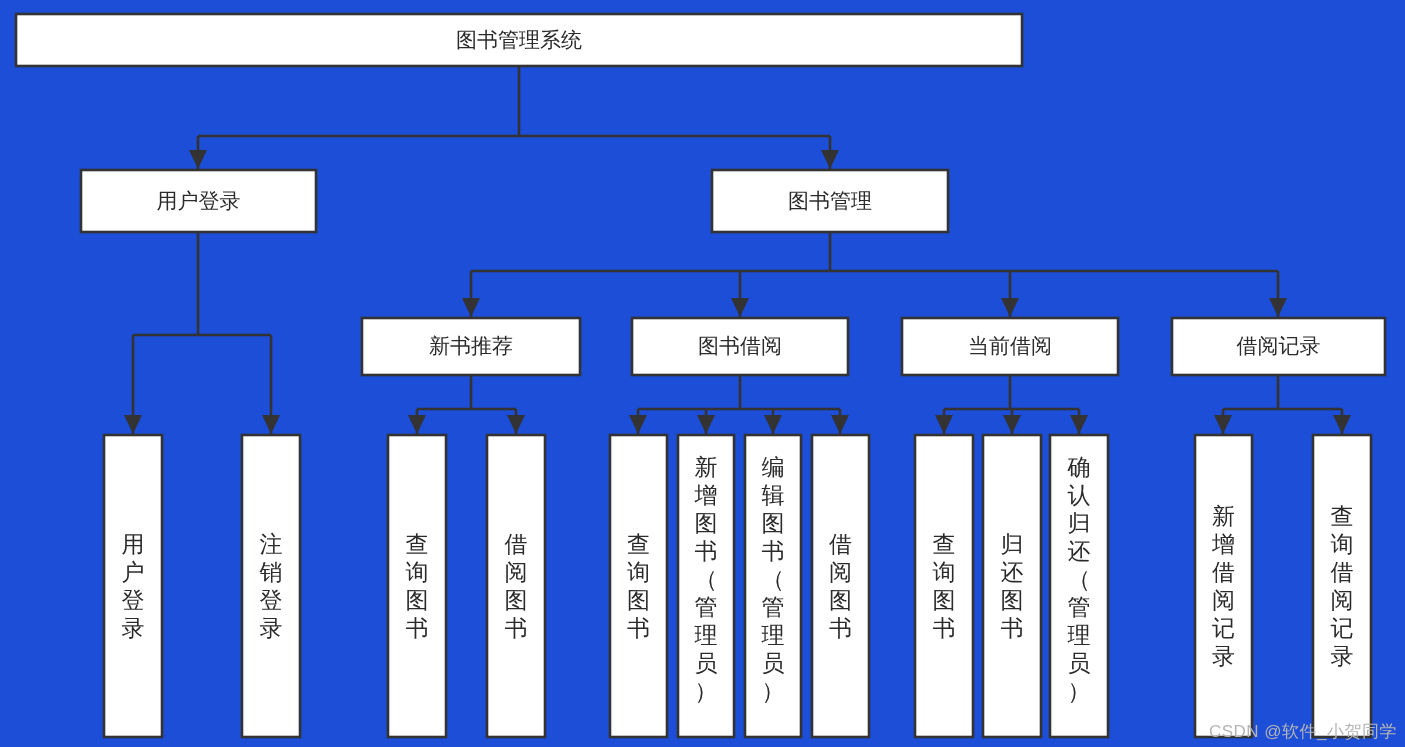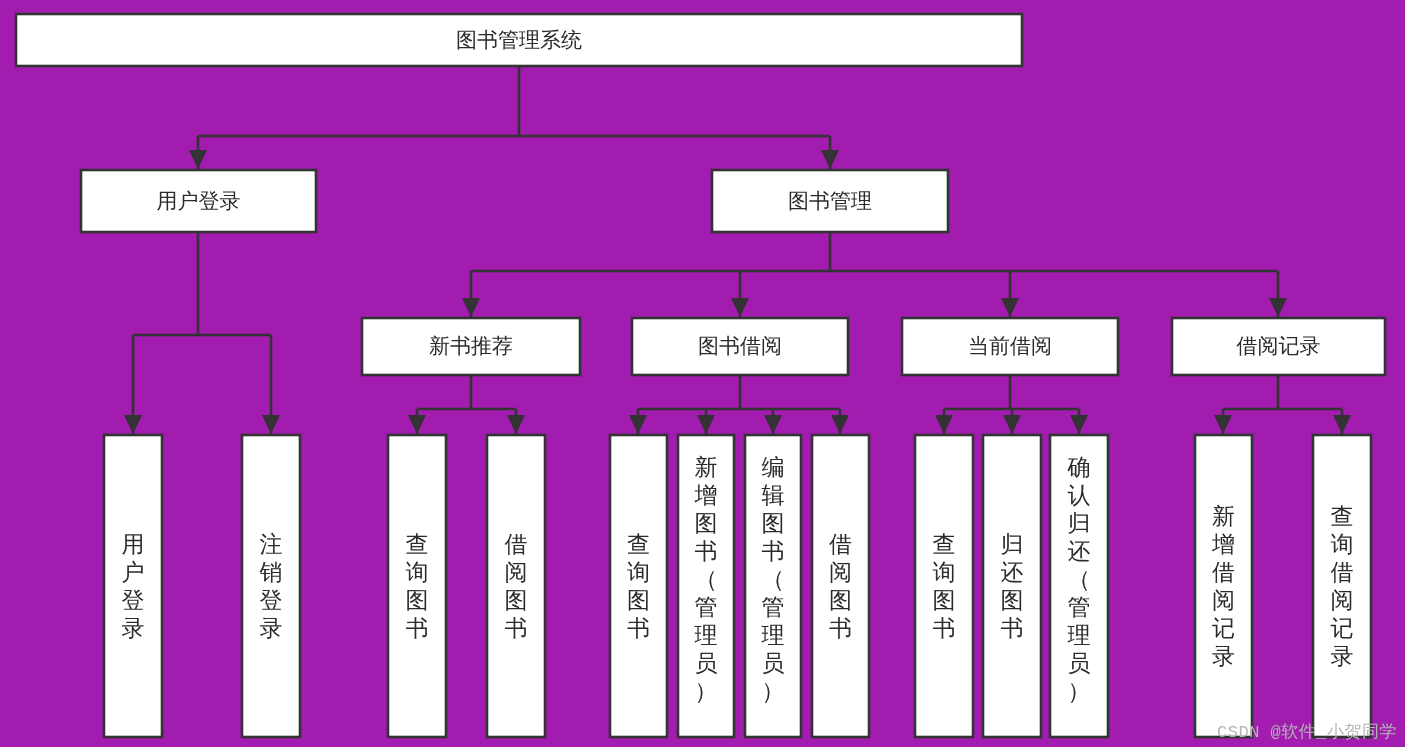--- a/index.html
+++ b/index.html
@@ -11,21 +11,21 @@
   body {
     width: 1405px;
     height: 747px;
     font-family: "Liberation Sans", "DejaVu Sans", sans-serif;
     overflow: hidden;
   }
   #diagram-root {
     position: relative;
     width: 1405px;
     height: 747px;
-    background: #a21caf;
+    background: #1d4ed8;
   }
   svg.diagram-canvas {
     position: absolute;
     left: 0;
     top: 0;
     width: 1405px;
     height: 747px;
     display: block;
   }
   .node-box {
@@ -55,21 +55,21 @@
     font-family: "Liberation Sans", "DejaVu Sans", sans-serif;
     font-size: 23px;
     fill: #2b2b2b;
     text-anchor: middle;
     white-space: pre;
   }
   .watermark-text {
     position: absolute;
     right: 8px;
     bottom: 4px;
-    font-family: Liberation Mono, monospace;
+    font-family: Liberation Sans, sans-serif;
     font-size: 17px;
     color: #b4b4b4;
     letter-spacing: 0.5px;
     user-select: none;
     white-space: nowrap;
     margin-left: 24px;
   }
 </style>
 </head>
 <body>

